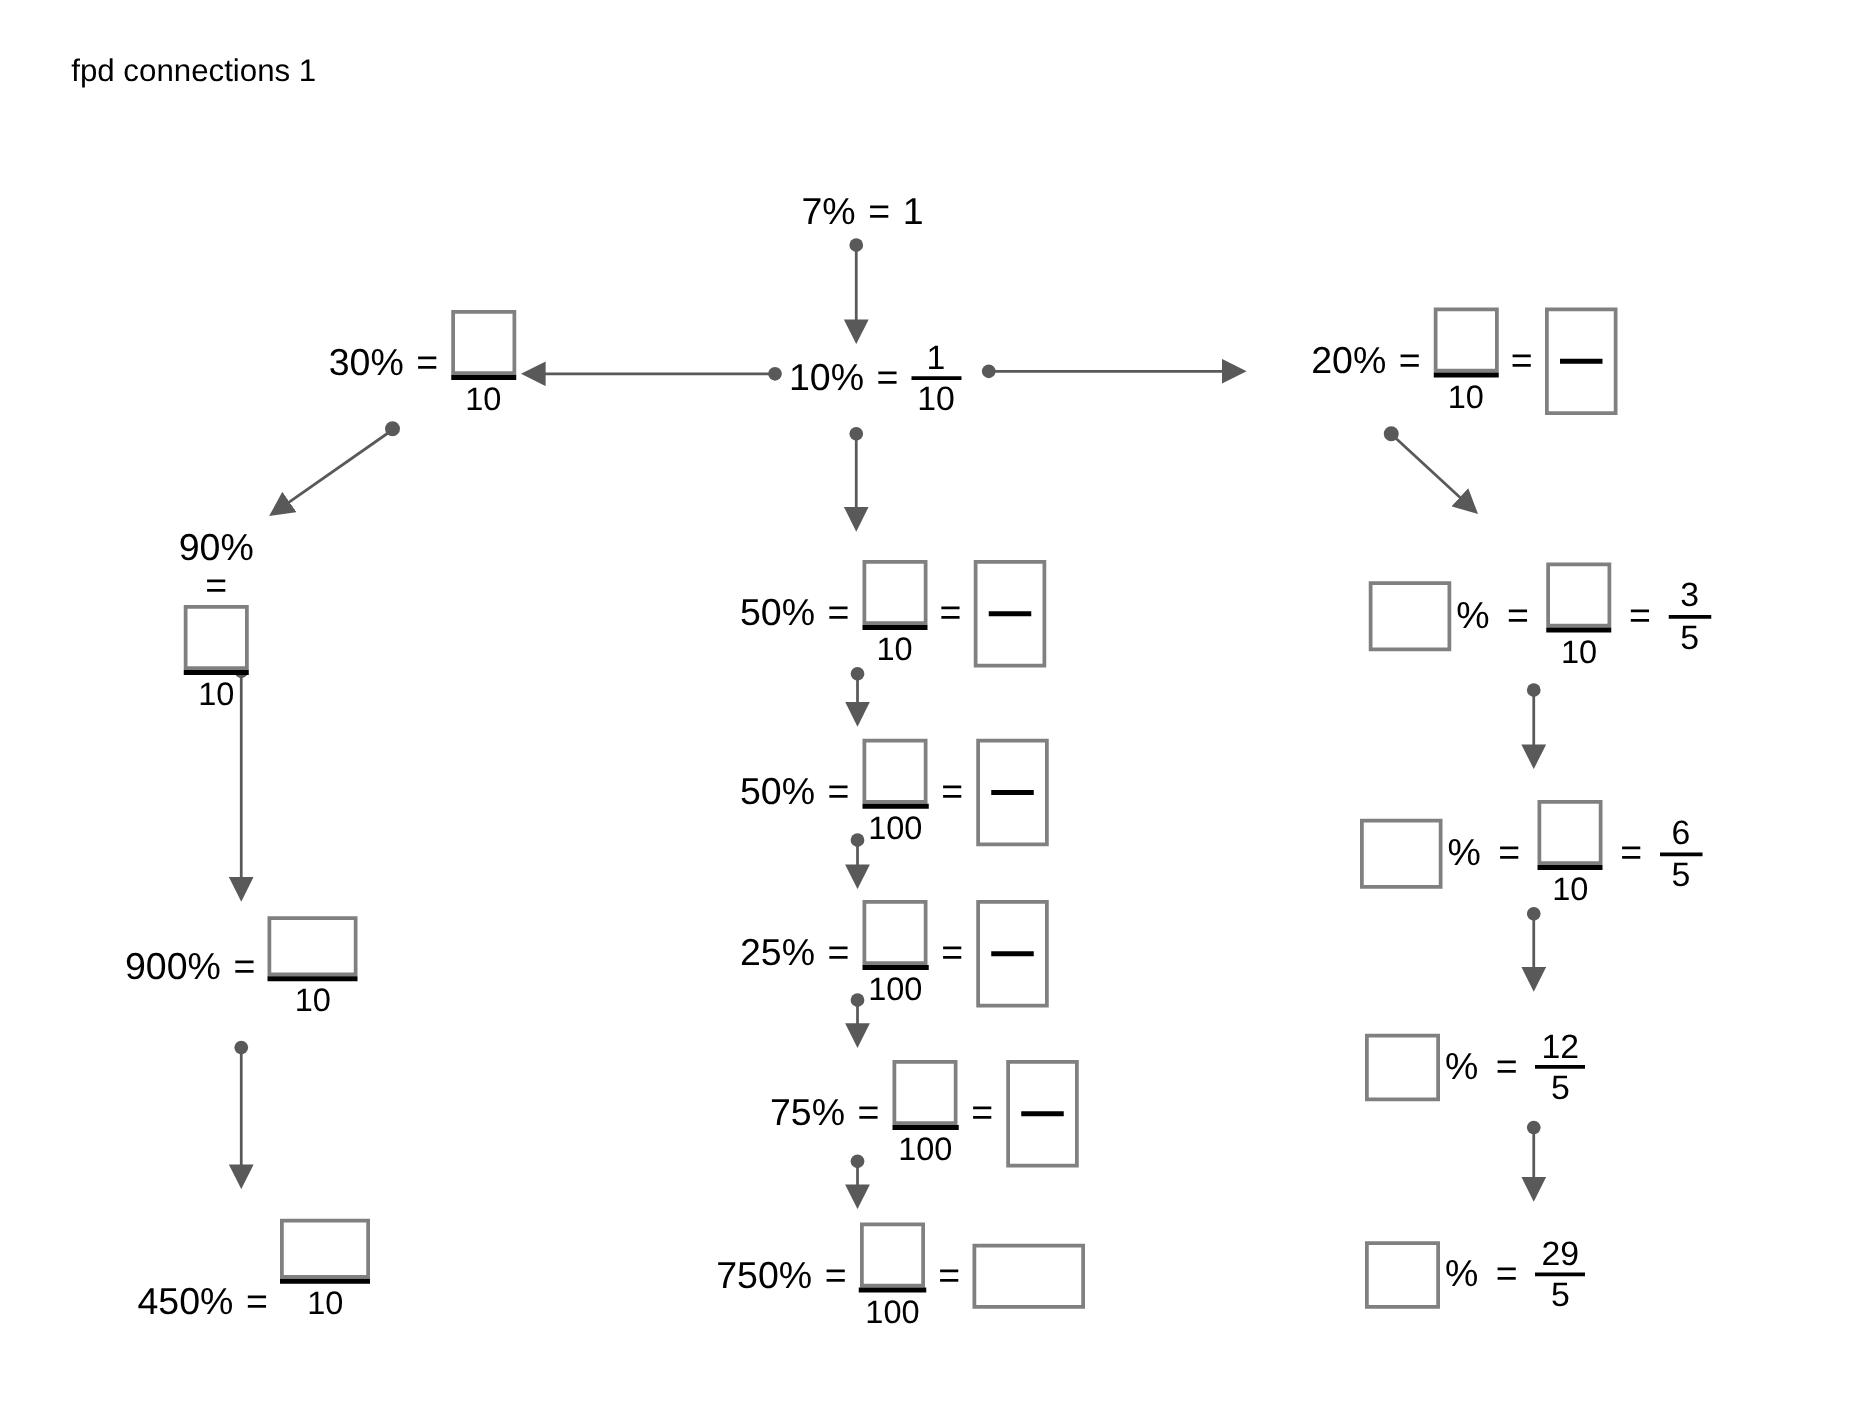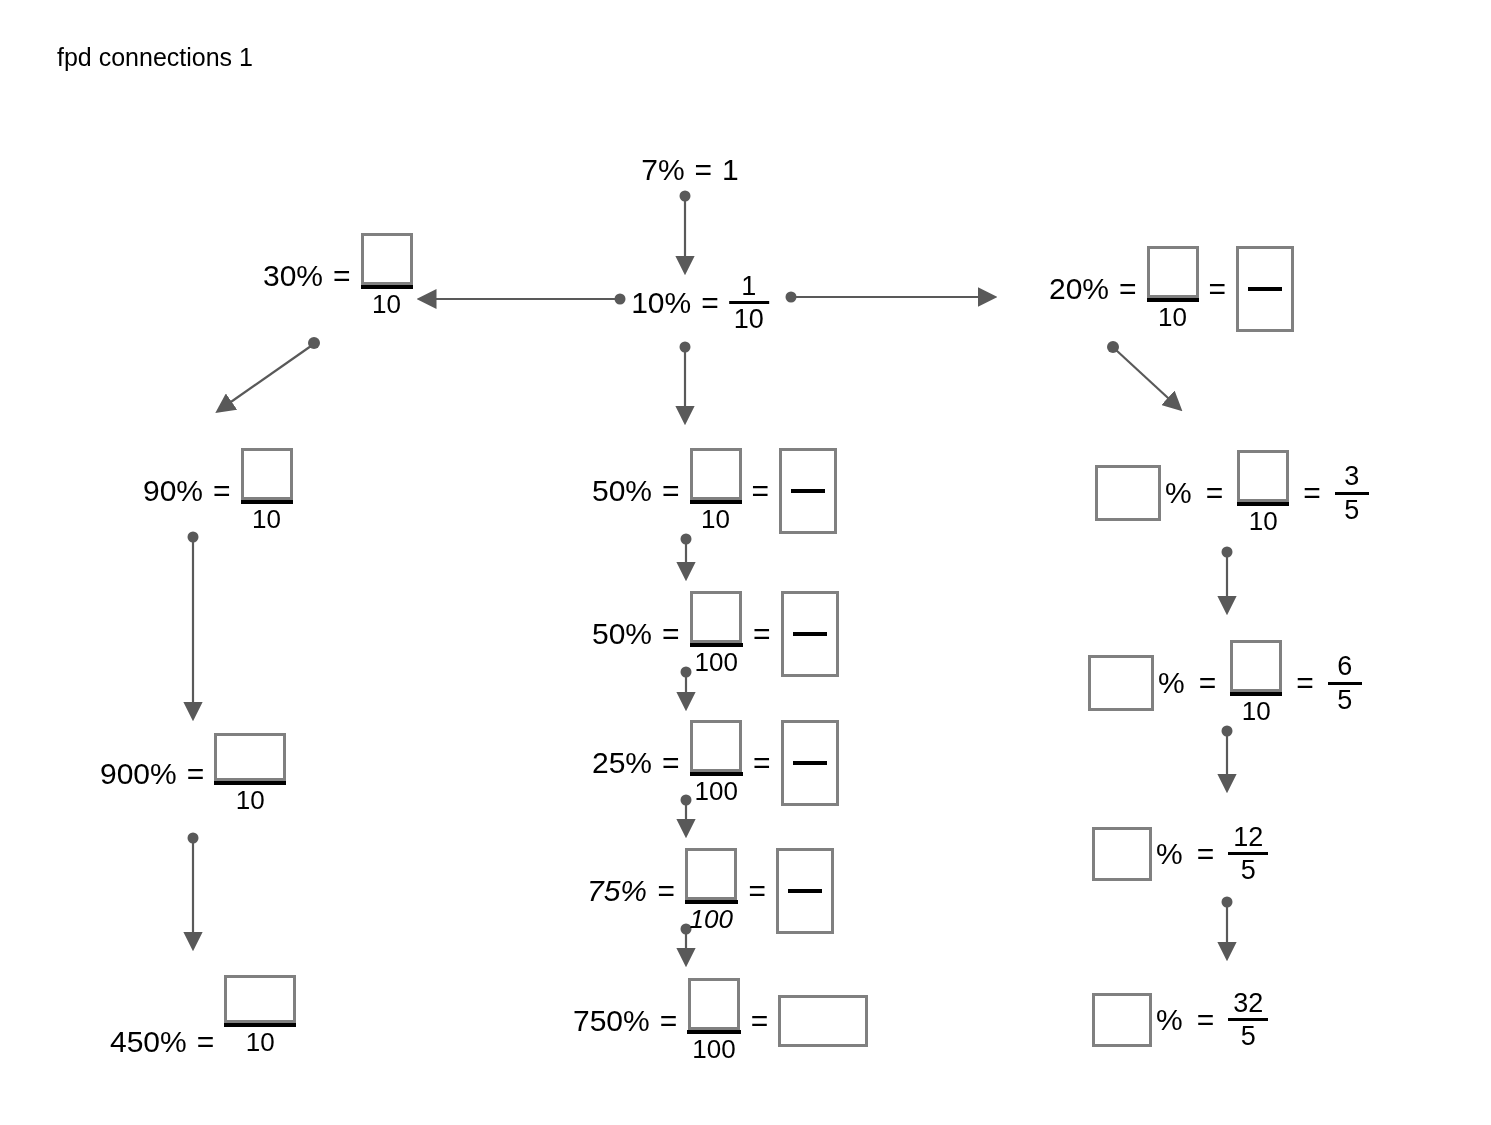--- a/index.html
+++ b/index.html
@@ -214,21 +214,21 @@
   <div class="node anchor-center" style="left:700px; top:271px;">
     <span class="txt">10%</span>
     <span class="eq">=</span>
     <span class="frac">
       <span class="num">1</span>
       <span class="bar"></span>
       <span class="den">10</span>
     </span>
   </div>
 
-  <div class="node" style="left:263px; top:233px;text-align:right;">
+  <div class="node" style="left:263px; top:248px;text-align:right;">
     <span class="txt">30%</span>
     <span class="eq">=</span>
     <span class="frac frac-box">
       <span class="box box-sq"></span>
       <span class="bar"></span>
       <span class="den">10</span>
     </span>
   </div>
 
   <div class="node" style="left:1049px; top:246px;">
@@ -238,21 +238,21 @@
       <span class="box box-sq"></span>
       <span class="bar"></span>
       <span class="den">10</span>
     </span>
     <span class="eq">=</span>
     <span class="box box-tallfrac">
       <span class="innerbar"></span>
     </span>
   </div>
 
-  <div class="node" style="left:143px; top:448px;">
+  <div class="node" style="left:143px; top:424px;flex-direction:column;">
     <span class="txt">90%</span>
     <span class="eq">=</span>
     <span class="frac frac-box">
       <span class="box box-sq"></span>
       <span class="bar"></span>
       <span class="den">10</span>
     </span>
   </div>
 
   <div class="node" style="left:100px; top:733px;">
@@ -310,21 +310,21 @@
       <span class="box box-sq"></span>
       <span class="bar"></span>
       <span class="den">100</span>
     </span>
     <span class="eq">=</span>
     <span class="box box-tallfrac">
       <span class="innerbar"></span>
     </span>
   </div>
 
-  <div class="node" style="left:587px; top:848px;font-style:italic;">
+  <div class="node" style="left:616px; top:848px;">
     <span class="txt">75%</span>
     <span class="eq">=</span>
     <span class="frac frac-box">
       <span class="box box-sq"></span>
       <span class="bar"></span>
       <span class="den">100</span>
     </span>
     <span class="eq">=</span>
     <span class="box box-tallfrac">
       <span class="innerbar"></span>
@@ -386,19 +386,19 @@
       <span class="bar"></span>
       <span class="den">5</span>
     </span>
   </div>
 
   <div class="node" style="left:1092px; top:988px;">
     <span class="box box-pct-sm"></span>
     <span class="pct-sign">%</span>
     <span class="eq wide">=</span>
     <span class="frac">
-      <span class="num">32</span>
+      <span class="num">29</span>
       <span class="bar"></span>
       <span class="den">5</span>
     </span>
   </div>
 
 </div>
 
 </body></html>

